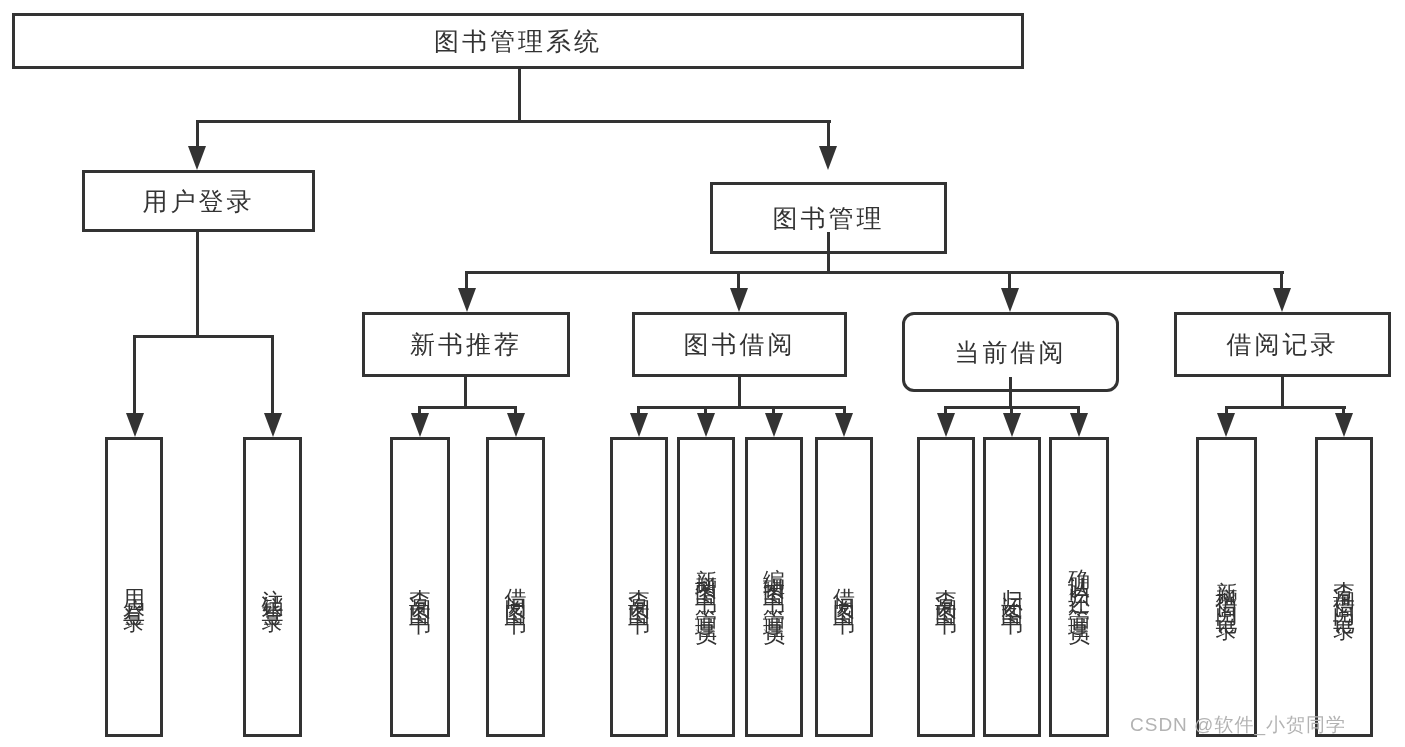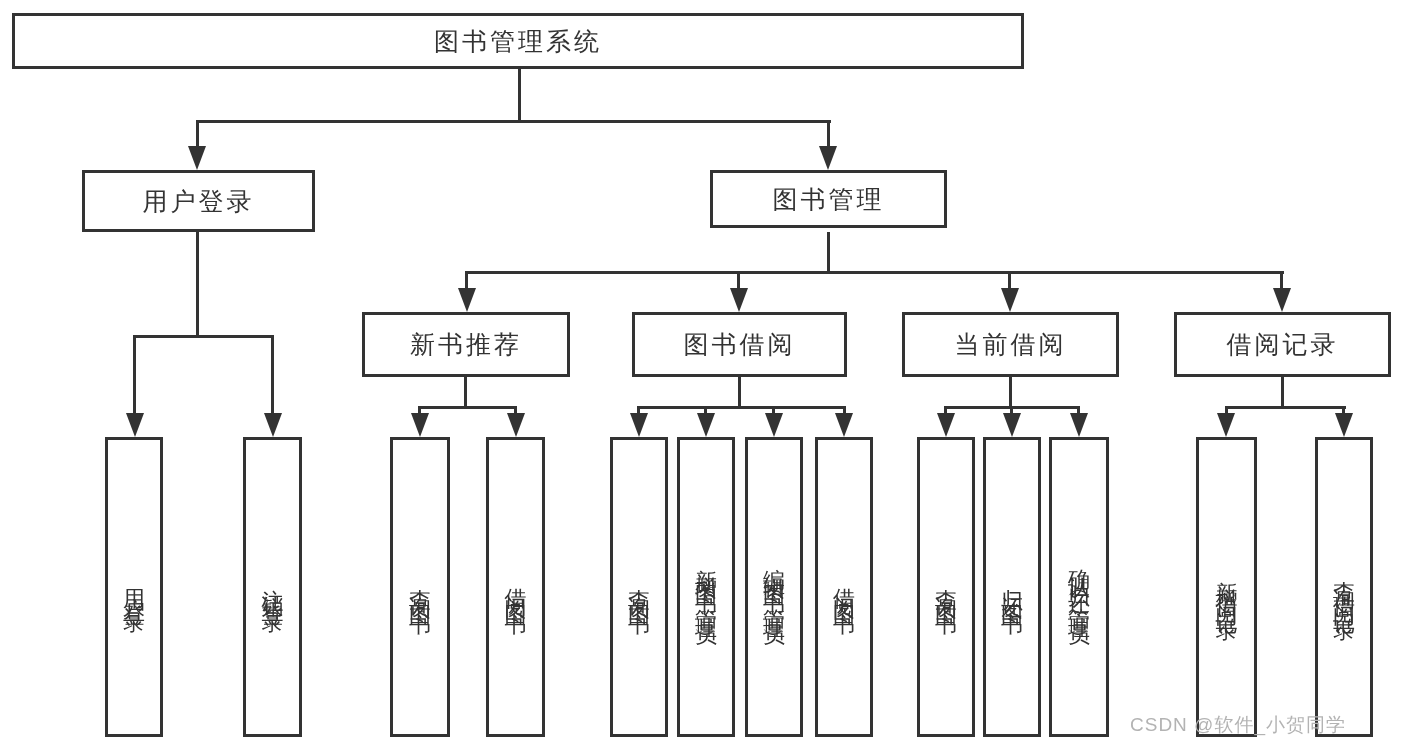--- a/index.html
+++ b/index.html
@@ -79,21 +79,21 @@
   <div class="vl" style="left:518px; top:69px; height:52px;"></div>
   <div class="hl" style="left:196px; top:120px; width:635px;"></div>
   <div class="vl" style="left:196px; top:120px; height:28px;"></div>
   <div class="arrow" style="left:188px; top:146px;"></div>
   <div class="vl" style="left:827px; top:120px; height:28px;"></div>
   <div class="arrow" style="left:819px; top:146px;"></div>
 
   <div class="hbox" style="left:82px; top:170px; width:233px; height:62px;">
     <span>用户登录</span>
   </div>
-  <div class="hbox" style="left:710px; top:170px; width:237px; height:58px;">
+  <div class="hbox" style="left:710px; top:182px; width:237px; height:72px;">
     <span>图书管理</span>
   </div>
 
   <div class="vl" style="left:196px; top:232px; height:104px;"></div>
   <div class="hl" style="left:133px; top:335px; width:141px;"></div>
   <div class="vl" style="left:133px; top:335px; height:79px;"></div>
   <div class="arrow" style="left:126px; top:413px;"></div>
   <div class="vl" style="left:271px; top:335px; height:79px;"></div>
   <div class="arrow" style="left:264px; top:413px;"></div>
 
@@ -107,21 +107,21 @@
   <div class="arrow" style="left:1001px; top:288px;"></div>
   <div class="vl" style="left:1280px; top:271px; height:19px;"></div>
   <div class="arrow" style="left:1273px; top:288px;"></div>
 
   <div class="hbox" style="left:362px; top:312px; width:208px; height:65px;">
     <span>新书推荐</span>
   </div>
   <div class="hbox" style="left:632px; top:312px; width:215px; height:65px;">
     <span>图书借阅</span>
   </div>
-  <div class="hbox" style="left:902px; top:312px; width:217px; height:65px;">
+  <div class="hbox" style="left:902px; top:312px; width:217px; height:80px;border-radius:12px;">
     <span>当前借阅</span>
   </div>
   <div class="hbox" style="left:1174px; top:312px; width:217px; height:65px;">
     <span>借阅记录</span>
   </div>
 
   <div class="vl" style="left:464px; top:377px; height:30px;"></div>
   <div class="hl" style="left:418px; top:406px; width:99px;"></div>
   <div class="vl" style="left:418px; top:406px; height:7px;"></div>
   <div class="arrow" style="left:411px; top:413px;"></div>

